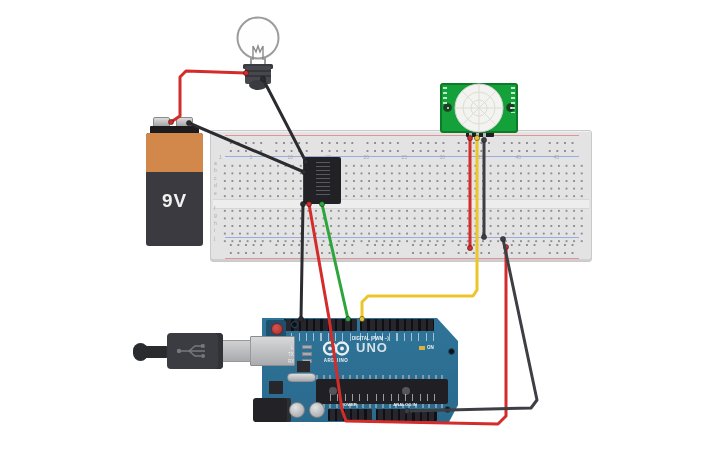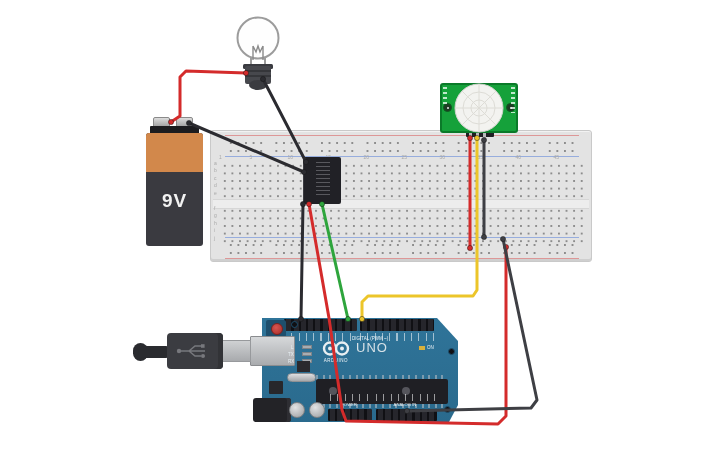--- a/index.html
+++ b/index.html
@@ -43,21 +43,21 @@
   .pir-screw{top:103px;width:9px;height:9px;border-radius:50%;background:#1e3b24;
              border:1px solid #0d5a20;box-sizing:border-box;}
   .pir-screw i{position:absolute;left:2.6px;top:2.6px;width:2.5px;height:2.5px;border-radius:50%;background:#e8e8e8;}
   .pir-text{width:4px;background:repeating-linear-gradient(180deg,#eafaef 0 2px,rgba(0,0,0,0) 2px 5px);opacity:.8;}
 
   
   #ard-shape{left:262px;top:318px;width:196px;height:104px;background:linear-gradient(#2f7499,#2a6a8d);
              clip-path:polygon(0 0,175px 0,196px 23px,196px 87px,187px 104px,0 104px);}
   .hdr{background:repeating-linear-gradient(90deg,#101014 0 2.2px,#26262c 2.2px 7.3px);border-radius:1px;}
   .pinlabels{background:repeating-linear-gradient(90deg,rgba(255,255,255,.8) 0 1px,rgba(0,0,0,0) 1px 7.3px);opacity:.7;}
-  .ardlabel{color:#eef4f7;font-weight:normal;}
+  .ardlabel{color:#eef4f7;font-weight:bold;}
   .hole{width:7px;height:7px;border-radius:50%;background:#101014;border:1px solid #1d4f6d;box-sizing:border-box;}
   #reset-base{left:266px;top:320px;width:20px;height:17px;background:#1e4f6d;border-radius:2px;}
   #reset-btn{left:271px;top:323px;width:12px;height:12px;border-radius:50%;
              background:radial-gradient(circle at 40% 35%,#d85550,#a62c28);border:1px solid #7e211e;box-sizing:border-box;}
   #usb-port{left:250px;top:336px;width:45px;height:30px;background:linear-gradient(#d6d8da,#a9abae);
             border:1px solid #8a8c8f;box-sizing:border-box;border-radius:1px;}
   .led{width:10px;height:4px;background:#a7adb2;border:1px solid #7e8489;box-sizing:border-box;}
   .ledlabel{font-size:4.5px;color:#e8f0f4;line-height:4.5px;}
   #dip-chip{left:316px;top:379px;width:132px;height:25px;background:#1f1f24;border-radius:2px;}
   .dimple{width:8px;height:8px;border-radius:50%;background:#55555c;}

